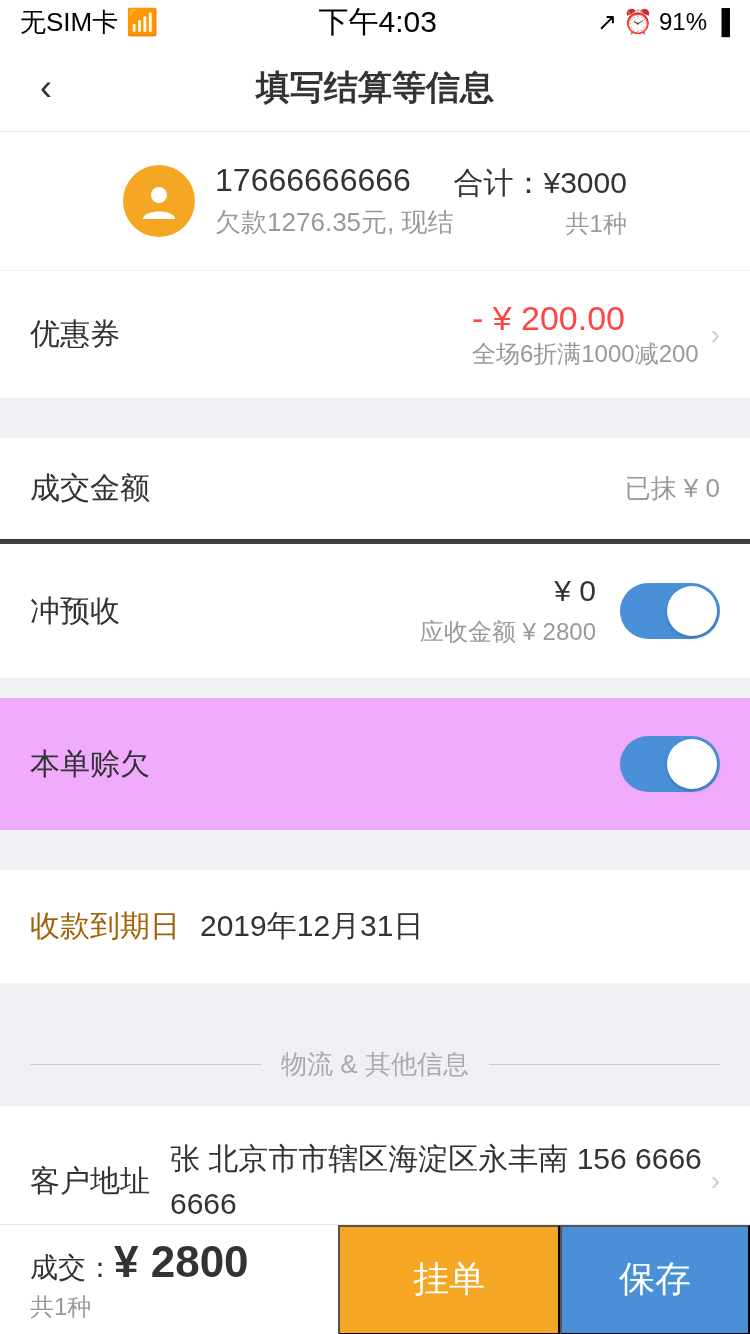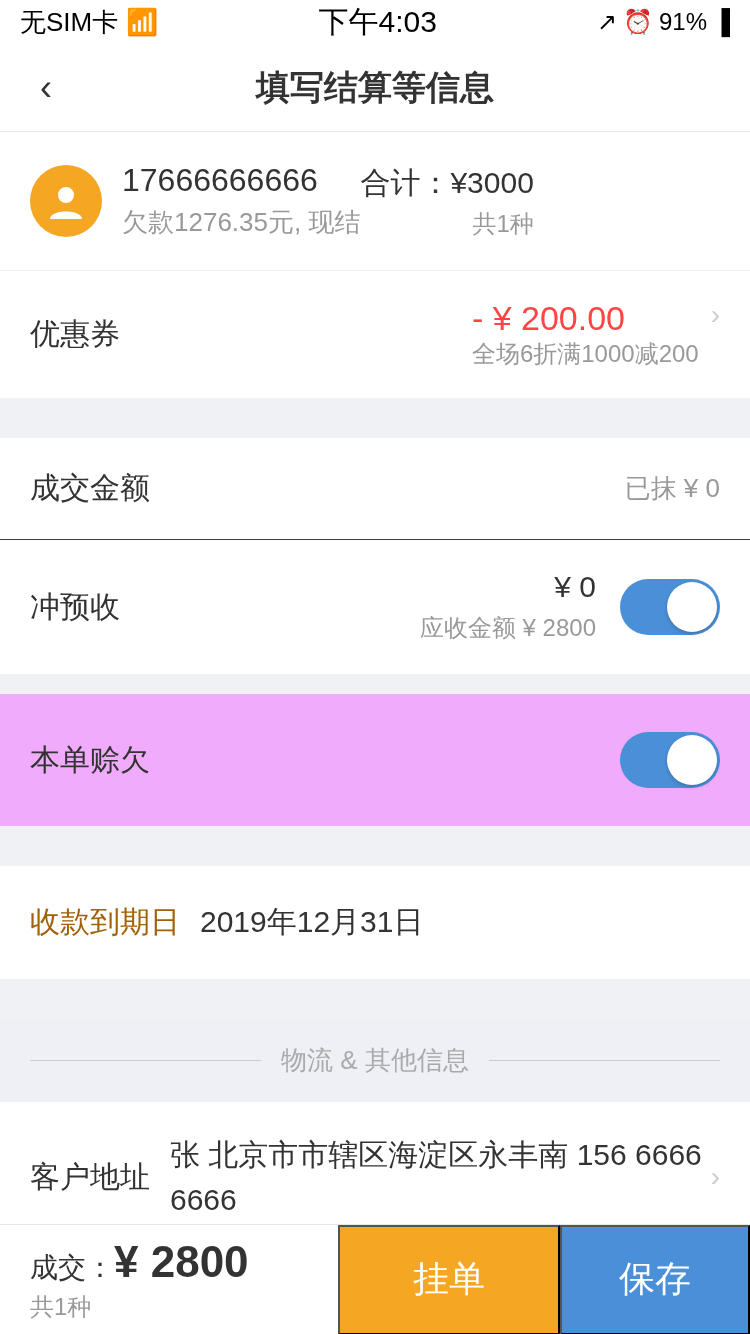--- a/index.html
+++ b/index.html
@@ -65,21 +65,21 @@
       background: #fff;
       margin-bottom: 20px;
     }
 
     
     .customer-row {
       display: flex;
       align-items: center;
       padding: 30px 30px;
       background: #fff;
-      justify-content: flex-start;
+      justify-content: center;
     }
     .customer-left { display: flex; align-items: center; gap: 20px; }
     .avatar {
       width: 72px;
       height: 72px;
       border-radius: 50%;
       background: #f5a623;
       display: flex;
       align-items: center;
       justify-content: center;
@@ -96,42 +96,42 @@
     
     .coupon-row {
       display: flex;
       align-items: center;
       justify-content: space-between;
       padding: 28px 30px;
       background: #fff;
       border-top: 1px solid #f0f0f0;
     }
     .coupon-label { font-size: 30px; color: #333; }
-    .coupon-right { display: flex; gap: 12px; }
+    .coupon-right { display: flex; align-items: center; gap: 12px; }
     .coupon-discount { font-size: 34px; color: #ff4444; font-weight: 500; }
     .coupon-desc { font-size: 24px; color: #999; text-align: right; }
     .chevron { font-size: 28px; color: #ccc; }
 
     
     .section-divider {
       height: 20px;
       background: #f0f1f5;
     }
 
     
     .form-section {
       background: #fff;
     }
 
     .form-row {
       display: flex;
       align-items: center;
       justify-content: space-between;
       padding: 30px 30px;
-      border-bottom: 1px solid #404040;
+      border-bottom: 5px solid #404040;
     }
     .form-row:last-child { border-bottom: none; }
     .form-label { font-size: 30px; color: #333; }
 
     .amount-area { display: flex; align-items: center; gap: 20px; }
     .amount-value { font-size: 60px; font-weight: 600; color: #4a90d9; }
     .round-btn {
       border: 1px solid #ccc;
       border-radius: 10px;
       padding: 8px 24px;

